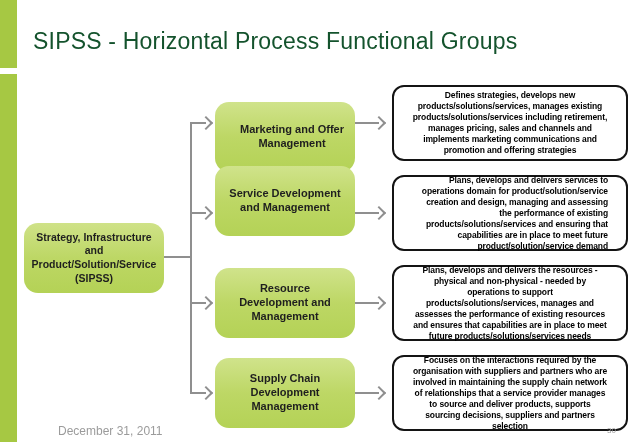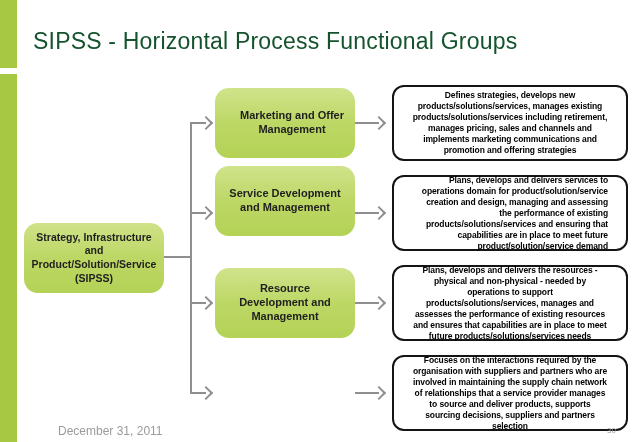--- a/index.html
+++ b/index.html
@@ -96,41 +96,42 @@
 and
 Product/Solution/Service
 (SIPSS)</div>
 
   <div class="cline" style="left:164px; top:256px; width:27px; height:2px;"></div>
 
   <div class="cline" style="left:190px; top:122px; width:2px; height:272px;"></div>
 
   <div class="cline" style="left:191px; top:122px; width:15px; height:2px;"></div>
   <div class="chevron" style="left:201px; top:118px;"></div>
-  <div class="group-box" style="top:88px;padding-left:24px;">Marketing and Offer Management</div>
+  <div class="group-box" style="top:102px;padding-left:24px;">Marketing and Offer Management</div>
   <div class="cline" style="left:355px; top:122px; width:24px; height:2px;"></div>
   <div class="chevron" style="left:374px; top:118px;"></div>
   <div class="desc-box" style="top:85px;">Defines strategies, develops new products/solutions/services, manages existing products/solutions/services including retirement, manages pricing, sales and channels and implements marketing communications and promotion and offering strategies</div>
 
   <div class="cline" style="left:191px; top:212px; width:15px; height:2px;"></div>
   <div class="chevron" style="left:201px; top:208px;"></div>
   <div class="group-box" style="top:166px;">Service Development and Management</div>
   <div class="cline" style="left:355px; top:212px; width:24px; height:2px;"></div>
   <div class="chevron" style="left:374px; top:208px;"></div>
   <div class="desc-box" style="top:175px;text-align:right;">Plans, develops and delivers services to operations domain for product/solution/service creation and design, managing and assessing the performance of existing products/solutions/services and ensuring that capabilities are in place to meet future product/solution/service demand</div>
 
   <div class="cline" style="left:191px; top:302px; width:15px; height:2px;"></div>
   <div class="chevron" style="left:201px; top:298px;"></div>
   <div class="group-box" style="top:268px;">Resource Development and Management</div>
   <div class="cline" style="left:355px; top:302px; width:24px; height:2px;"></div>
   <div class="chevron" style="left:374px; top:298px;"></div>
   <div class="desc-box" style="top:265px;">Plans, develops and delivers the resources - physical and non-physical - needed by operations to support products/solutions/services, manages and assesses the performance of existing resources and ensures that capabilities are in place to meet future products/solutions/services needs</div>
 
   <div class="cline" style="left:191px; top:392px; width:15px; height:2px;"></div>
   <div class="chevron" style="left:201px; top:388px;"></div>
+  <div class="group-box" style="top:358px;">Supply Chain Development Management</div>
   <div class="cline" style="left:355px; top:392px; width:24px; height:2px;"></div>
   <div class="chevron" style="left:374px; top:388px;"></div>
   <div class="desc-box" style="top:355px;">Focuses on the interactions required by the organisation with suppliers and partners who are involved in maintaining the supply chain network of relationships that a service provider manages to source and deliver products, supports sourcing decisions, suppliers and partners selection</div>
 
   <div class="footer-date">December 31, 2011</div>
   <div class="page-number">30</div>
 
 </div>
 
 </body></html>

